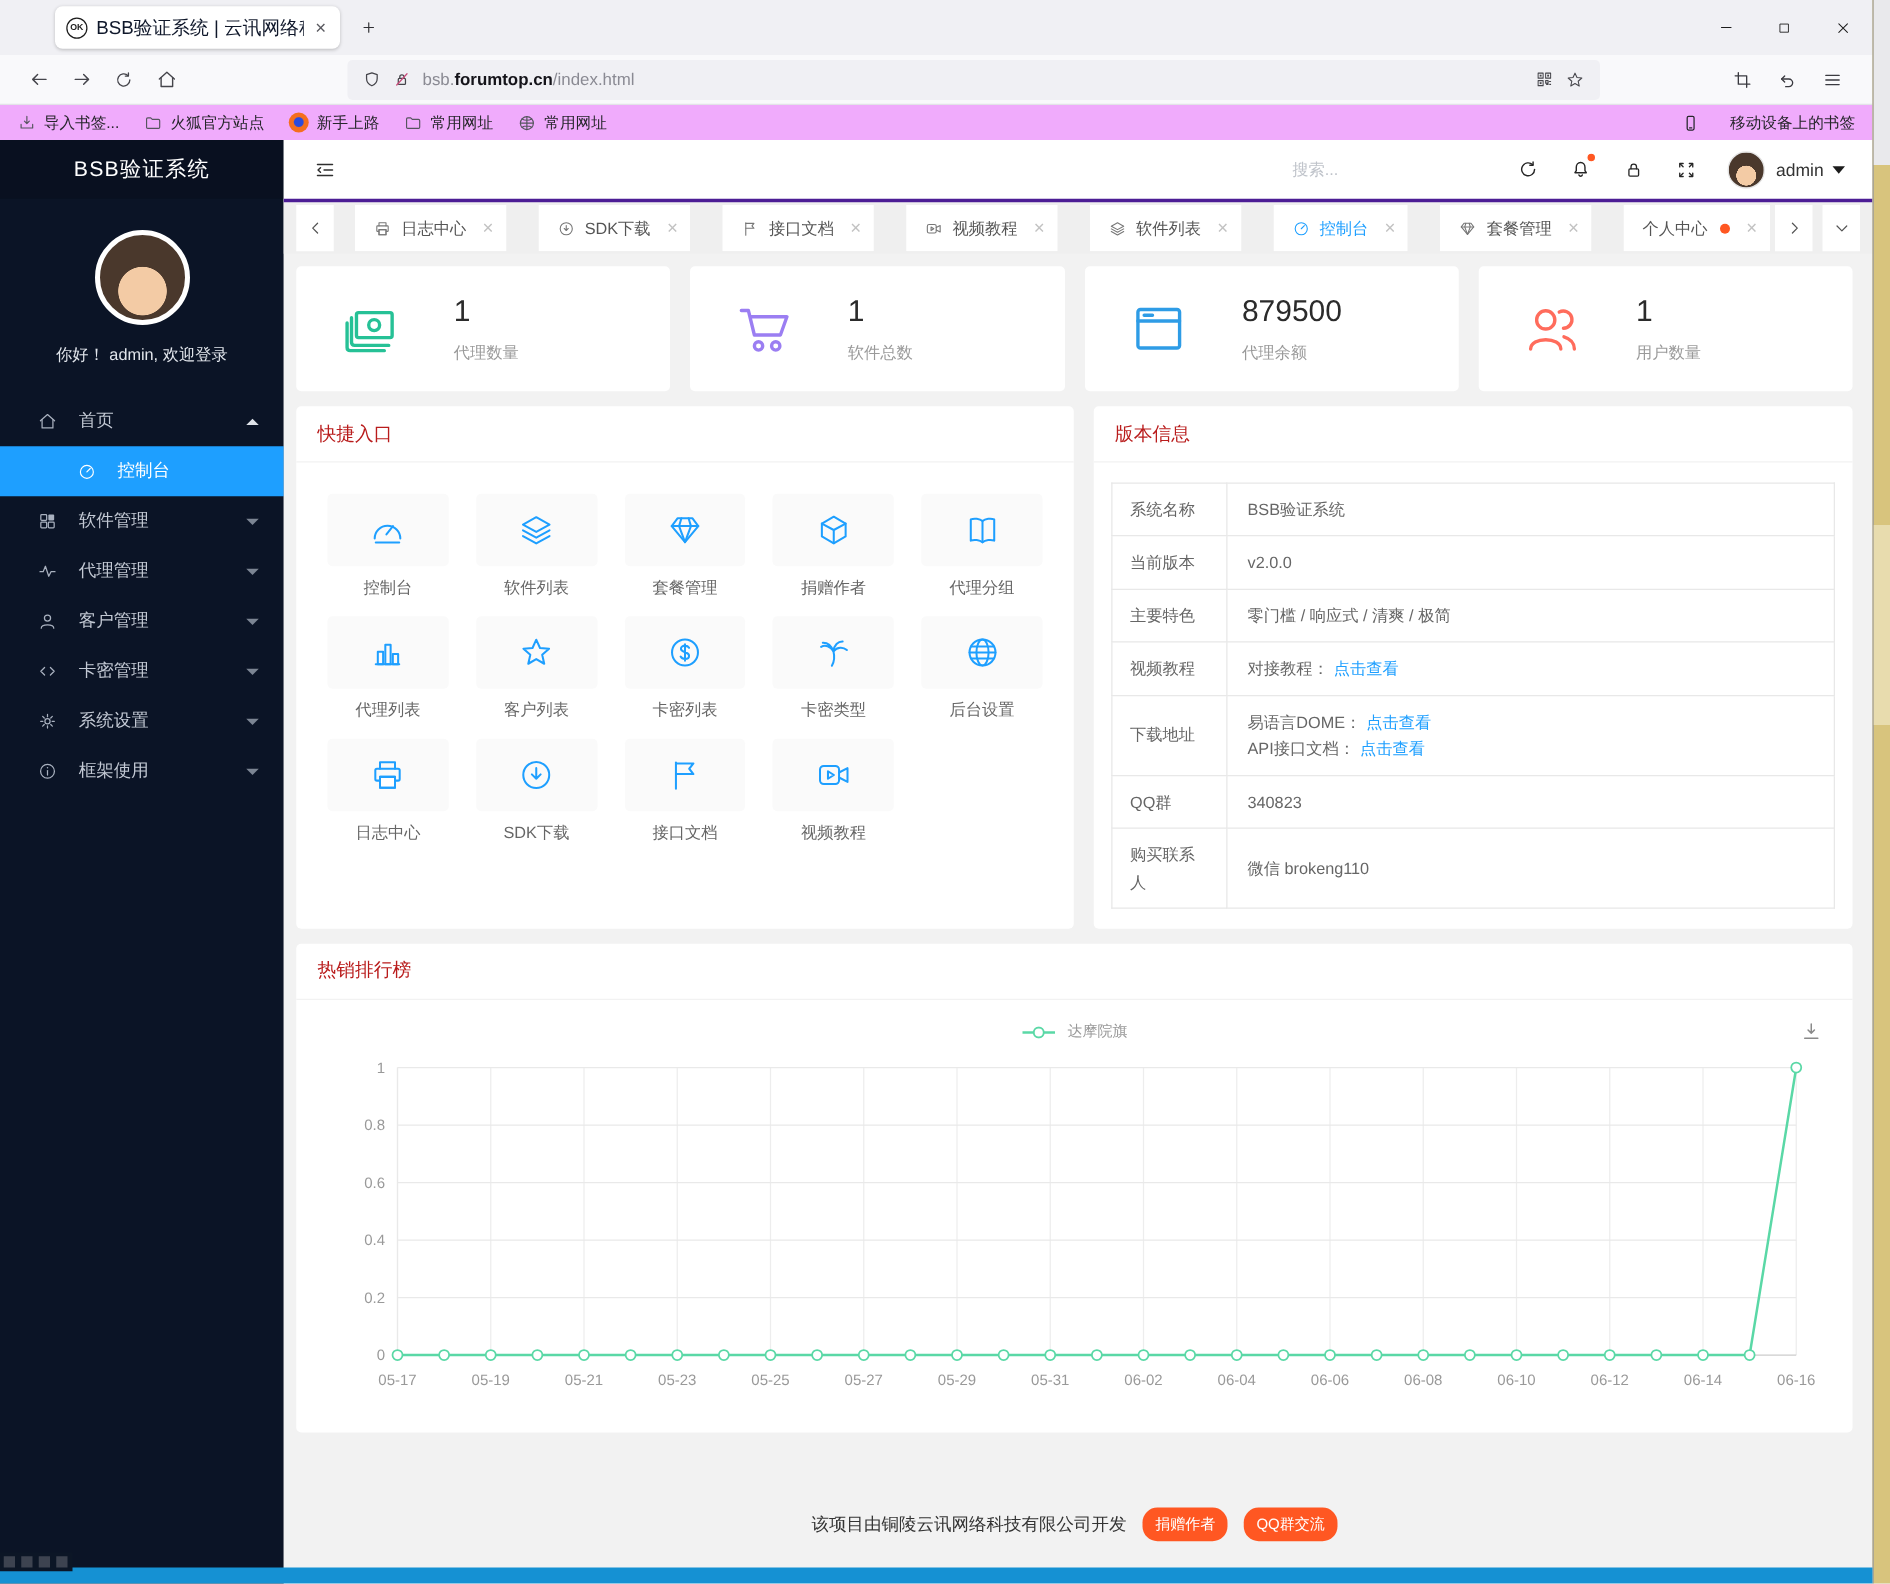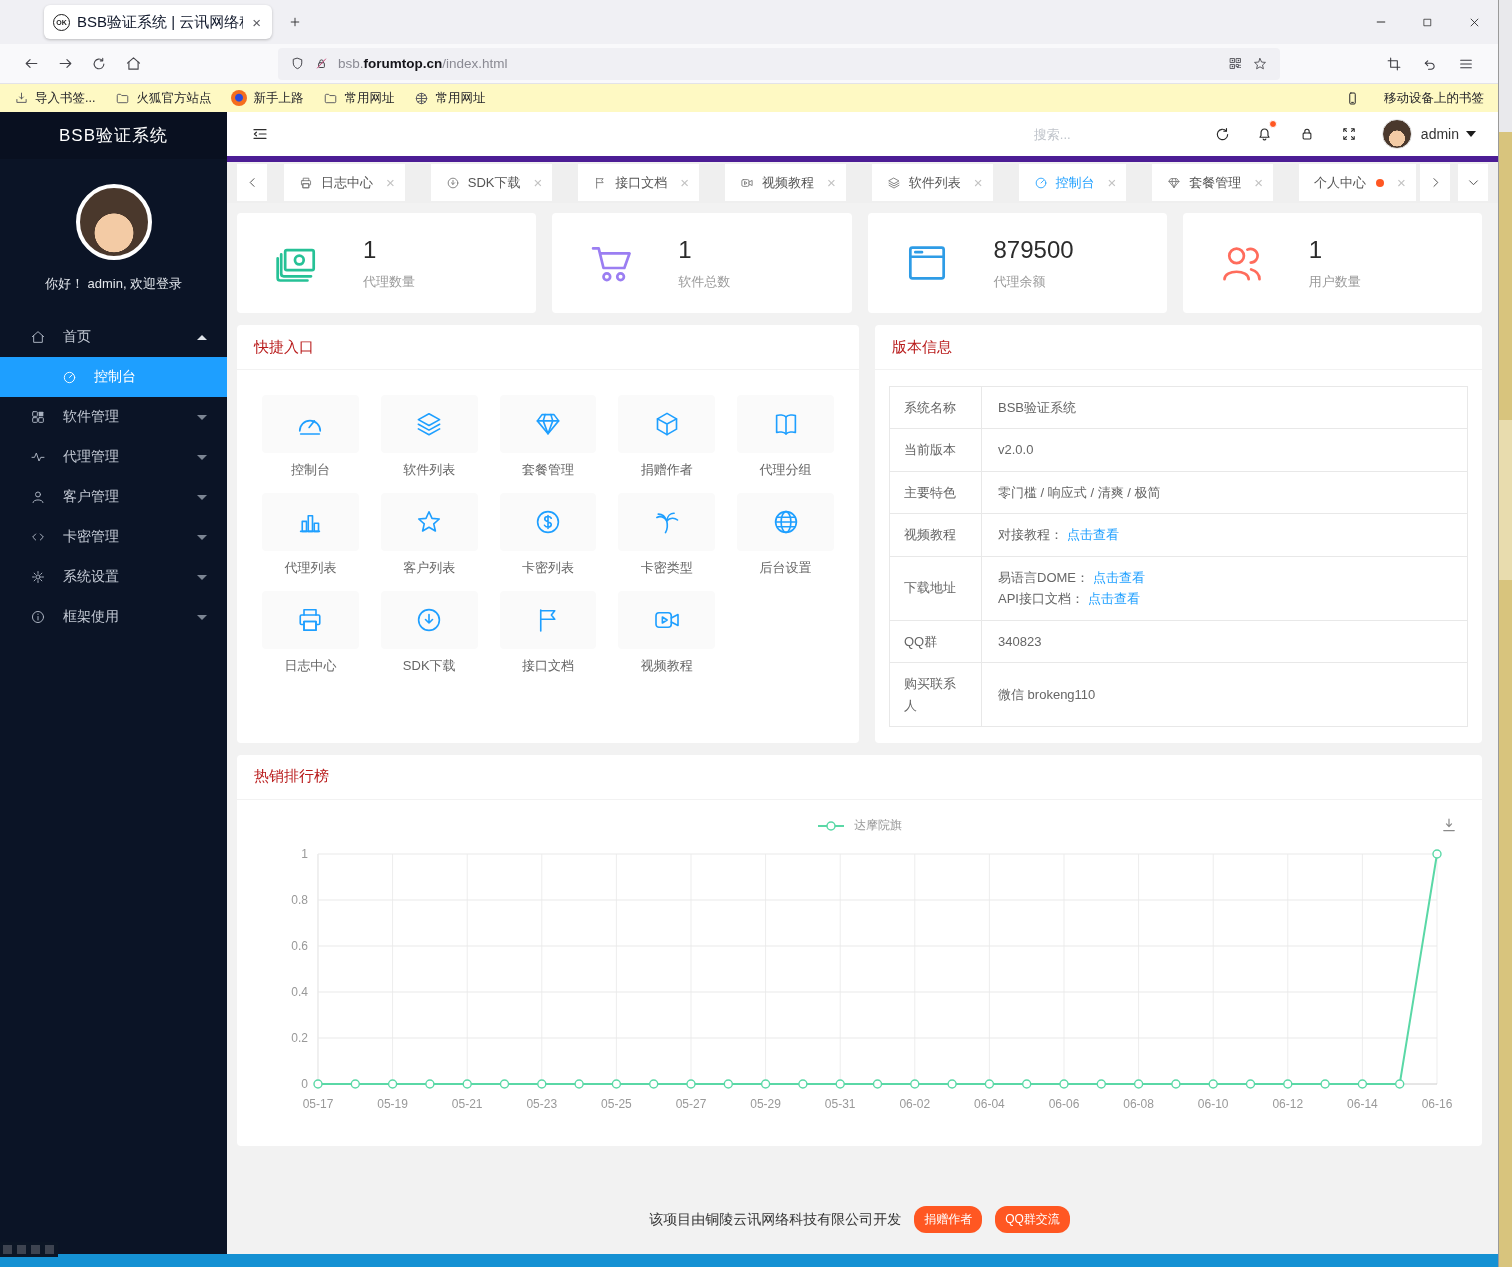--- a/index.html
+++ b/index.html
@@ -18,21 +18,21 @@
   .newtab{margin-left:16px;color:#2f2f33}
   .win-controls{position:absolute;right:0;top:0;height:44px;display:flex}
   .win-btn{width:47px;height:44px;display:flex;align-items:center;justify-content:center;color:#1c1c1c}
   .navbar{height:40px;background:#f9f9fb;display:flex;align-items:center;padding:0 14px;border-bottom:1px solid #e3e3e8}
   .nav-btn{width:34px;height:32px;display:flex;align-items:center;justify-content:center;color:#45454b}
   .urlbar{flex:1;max-width:1002px;height:32px;background:#f0f0f4;border-radius:4px;display:flex;align-items:center;padding:0 12px;margin:0 10px 0 128px;gap:9px}
   .url-text{flex:1;font-size:13.5px;white-space:nowrap;overflow:hidden}
   .url-sub{color:#8a8a93}.url-domain{color:#15141a;font-weight:bold}.url-path{color:#8a8a93}
   .url-ic{color:#45454b}
   .toolbar-right{display:flex;align-items:center;margin-left:96px;gap:20px;color:#3a3a40}
-  .bookmarksbar{height:28px;background:#fef9c3;display:flex;align-items:center;padding:0 14px;font-size:12.5px;color:#26262b}
+  .bookmarksbar{height:28px;background:#f0abfc;display:flex;align-items:center;padding:0 14px;font-size:12.5px;color:#26262b}
   .bm-item{display:flex;align-items:center;gap:6px;margin-right:20px;color:#26262b}
   .bm-item .ic{color:#55555e}
   .fx{width:16px;height:16px;border-radius:50%;background:radial-gradient(circle at 50% 48%,#2b4bdd 0 30%,#f56e1e 38% 72%,#ffcf3f 100%);flex-shrink:0}
   .bm-right{margin-left:auto;display:flex;align-items:center;gap:24px;color:#26262b}
 
   
   .app{position:absolute;top:112px;left:0;width:1498px;bottom:0;display:flex}
   .sidebar{width:227px;background:#0b1426;flex-shrink:0;display:flex;flex-direction:column}
   .logo{height:47px;background:#091020;color:#fff;font-size:17px;display:flex;align-items:center;justify-content:center;letter-spacing:1px}
   .profile{padding:25px 0 20px;text-align:center}
@@ -42,21 +42,21 @@
   .menu-item{height:40px;display:flex;align-items:center;padding:0 20px 0 30px;font-size:14px;color:#c3c9d4;cursor:pointer}
   .menu-item .ic{margin-right:17px;color:#a9b1bf}
   .mi-caret{margin-left:auto;width:0;height:0;border-left:5px solid transparent;border-right:5px solid transparent;border-top:5px solid #7c8593}
   .mi-caret.up{border-top:none;border-bottom:5px solid #dfe3e9}
   .menu-sub{background:#0a101d}
   .menu-item.sub{padding-left:62px}
   .menu-item.active{background:#1e9fff;color:#fff}
   .menu-item.active .ic{color:#fff}
 
   .main{flex:1;display:flex;flex-direction:column;background:#f2f2f2;min-width:0}
-  .topbar{height:50px;background:#fff;display:flex;align-items:center;padding:0 0 0 24px;border-bottom:6px solid #4c1d95}
+  .topbar{height:50px;background:#fff;display:flex;align-items:center;padding:0 0 0 24px;border-bottom:3px solid #4c1d95}
   .collapse-btn{color:#2f2f2f}
   .topbar-right{margin-left:auto;display:flex;align-items:center}
   .search-input{border:none;outline:none;width:128px;font-size:13px;color:#333;background:transparent;margin-right:40px}
   .search-input::placeholder{color:#bfc3ca}
   .top-icon{width:42px;height:50px;display:flex;align-items:center;justify-content:center;color:#262626;position:relative}
   .badge-dot{position:absolute;top:11px;right:9px;width:8px;height:8px;border-radius:50%;background:#ff5722;border:1px solid #fff}
   .mini-avatar{width:30px;height:30px;border-radius:50%;background:radial-gradient(circle at 50% 66%,#f3cba5 0 34%,#4a382c 35% 100%);margin:0 9px 0 12px;border:1px solid #e5e5e5}
   .username{font-size:14px;color:#333;margin-right:7px}
   .user-caret{width:0;height:0;border-left:5px solid transparent;border-right:5px solid transparent;border-top:6px solid #1c1c1c;margin-right:22px}
 

